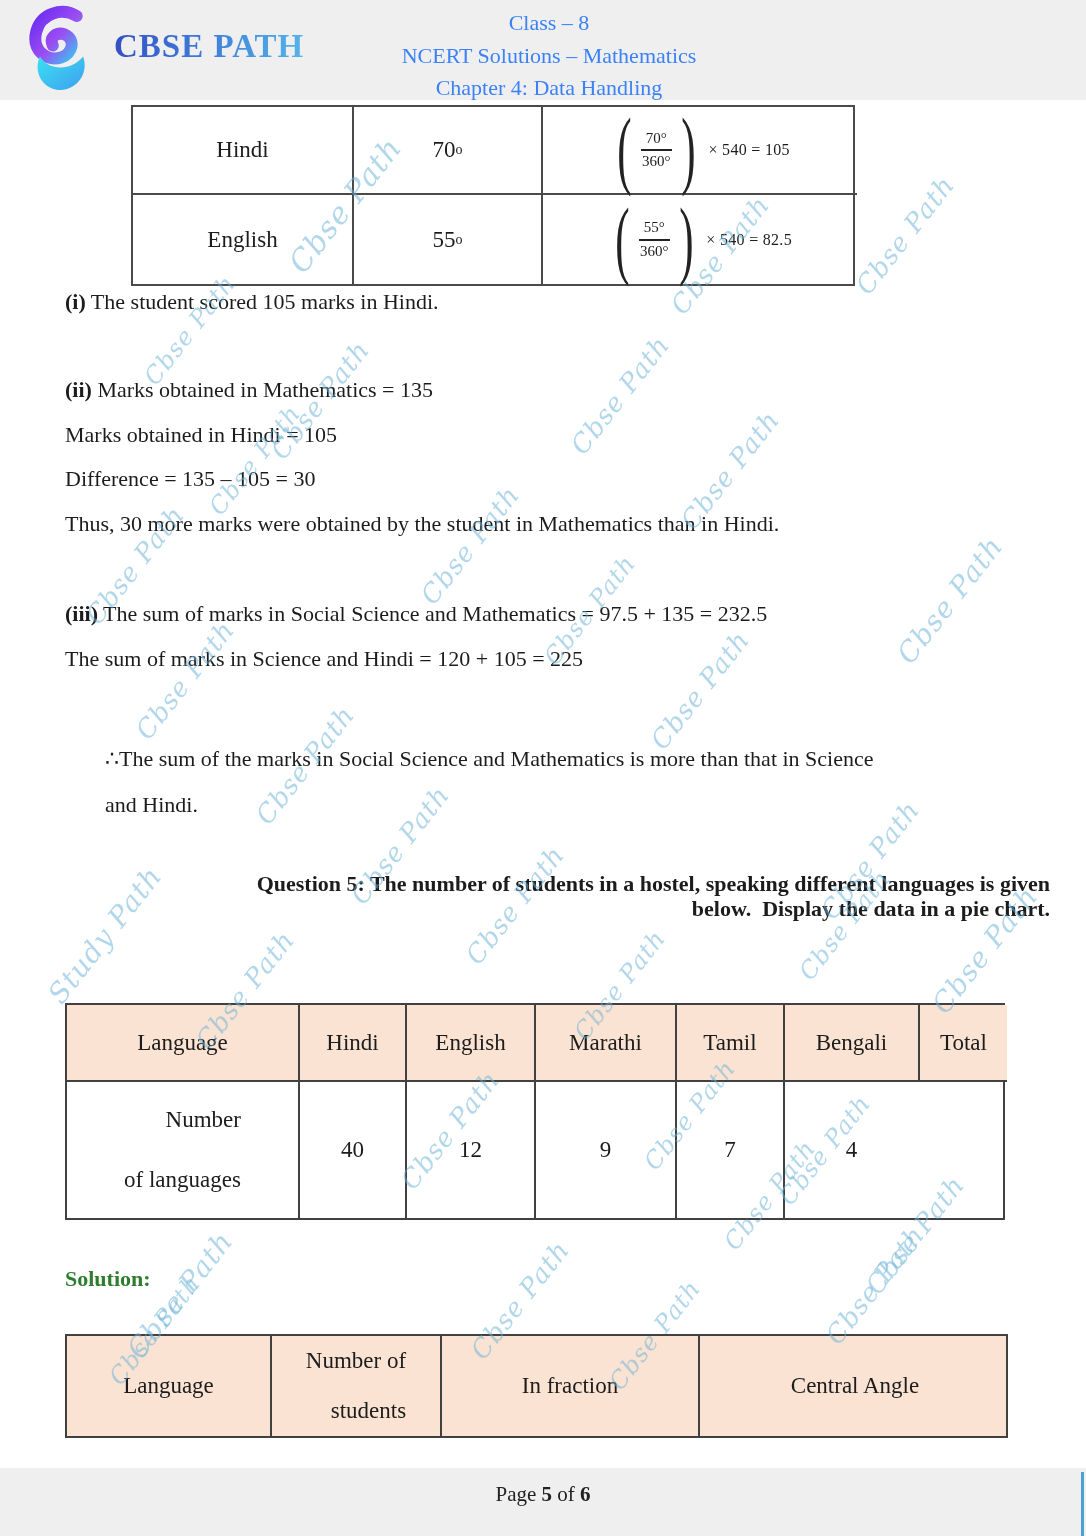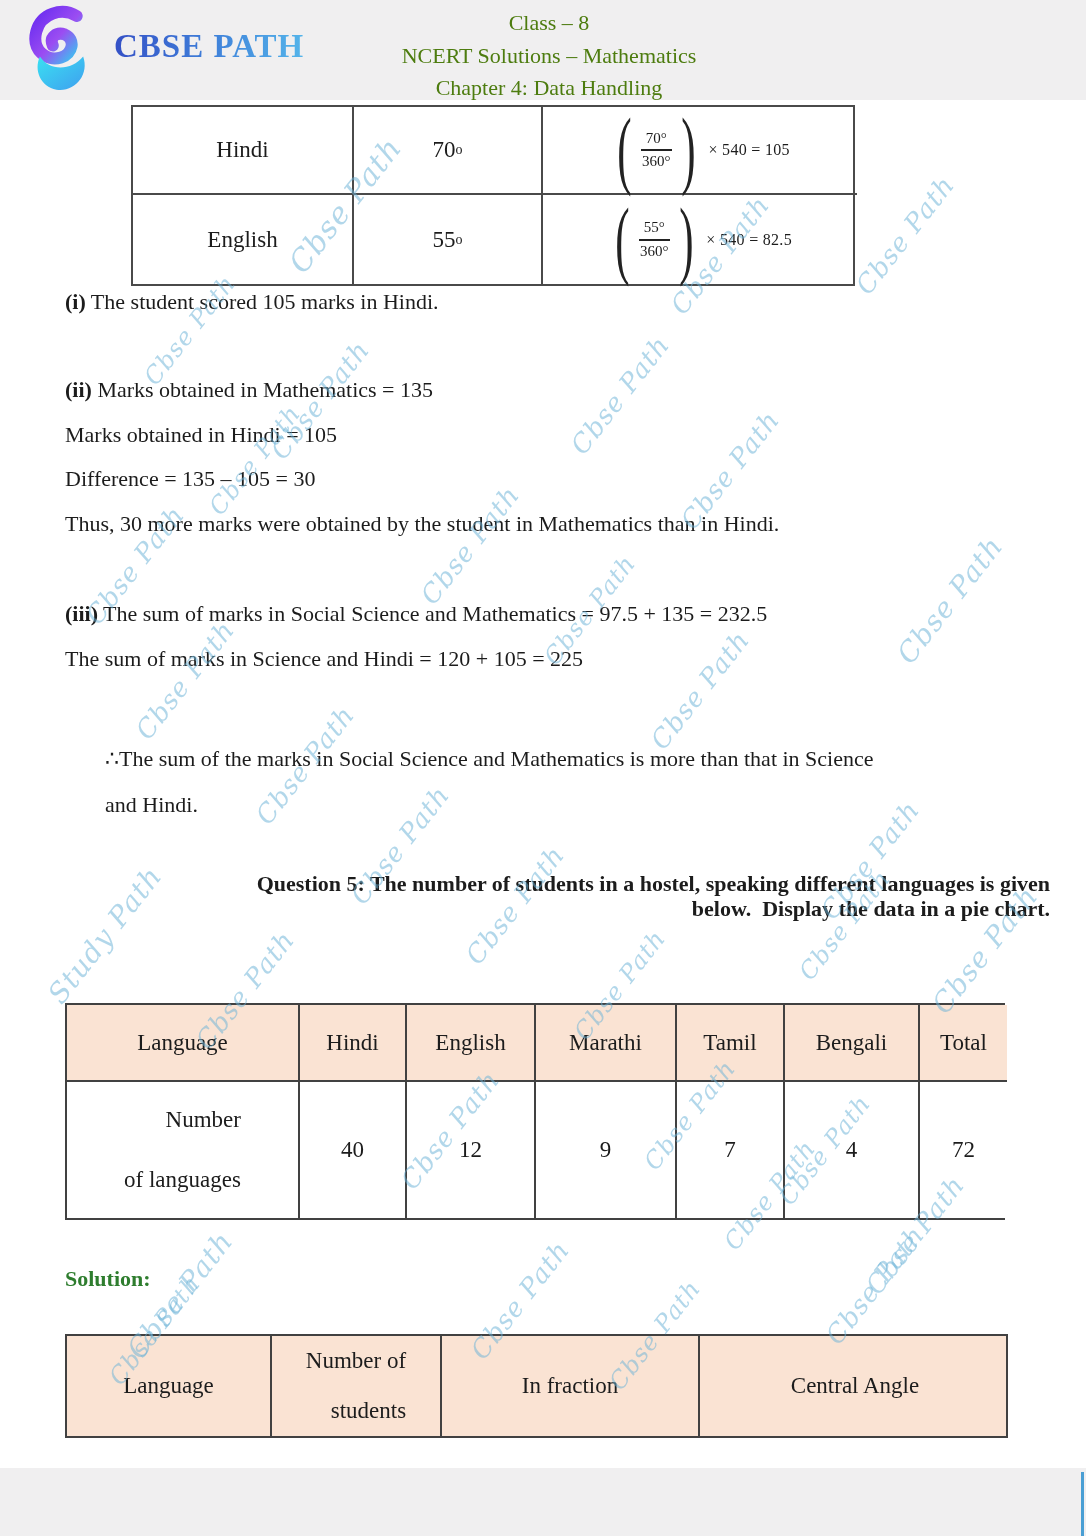--- a/index.html
+++ b/index.html
@@ -10,21 +10,21 @@
   
   .band{position:absolute;left:0;right:0;background:#f0eff0;}
   .band.top{top:0;height:100px;}
   .band.bottom{top:1468px;height:68px;}
   .logo{position:absolute;left:16px;top:5px;width:92px;height:92px;}
   .brand{
     position:absolute;left:114px;top:28px;font-size:33px;font-weight:bold;letter-spacing:1px;
     background:linear-gradient(90deg,#3450c6,#3f7fd9,#54b4ea);
     -webkit-background-clip:text;background-clip:text;color:transparent;
   }
-  .hdr-center{position:absolute;left:12px;right:0;top:7px;text-align:center;font-size:22px;line-height:32.5px;color:#4d7c0f;}
+  .hdr-center{position:absolute;left:12px;right:0;top:7px;text-align:center;font-size:22px;line-height:32.5px;color:#3b82f6;}
   
   .angle-table{
     position:absolute;left:131px;top:105px;width:724px;
     display:grid;grid-template-columns:219px 189px 316px;grid-auto-rows:auto;
     border:2px solid #4a4a4a;box-sizing:border-box;background:transparent;
   }
   .a-cell{
     display:flex;align-items:center;justify-content:center;font-size:23px;
     border-left:2px solid #4a4a4a;border-top:2px solid #4a4a4a;box-sizing:border-box;
   }
@@ -171,38 +171,38 @@
       <div class="two-line">
         <div>Number</div>
         <div>of languages</div>
       </div>
     </div>
     <div class="l-cell dat">40</div>
     <div class="l-cell dat">12</div>
     <div class="l-cell dat">9</div>
     <div class="l-cell dat">7</div>
     <div class="l-cell dat">4</div>
-    <div class="l-cell dat">72</div>
   </div>
 
   <div class="solution-label">Solution:</div>
 
   <div class="sol-table">
     <div class="s-cell c0">Language</div>
     <div class="s-cell">
       <div class="two-line">
         <div>Number of</div>
         <div>students</div>
       </div>
     </div>
     <div class="s-cell">In fraction</div>
     <div class="s-cell">Central Angle</div>
   </div>
 
   <div class="band bottom"></div>
+  <div class="footer-text"><span>Page </span><span class="blab">5</span><span> of </span><span class="blab">6</span></div>
   <div class="accent-line"></div>
 
   <div class="wm-layer" id="wm-layer">
       <div class="wm" style="left: 345px; top: 205px; font-size: 30px;">Cbse Path</div>
       <div class="wm" style="left: 720px; top: 255px; font-size: 26px;">Cbse Path</div>
       <div class="wm" style="left: 905px; top: 235px; font-size: 26px;">Cbse Path</div>
       <div class="wm" style="left: 190px; top: 330px; font-size: 24px;">Cbse Path</div>
       <div class="wm" style="left: 320px; top: 400px; font-size: 26px;">Cbse Path</div>
       <div class="wm" style="left: 620px; top: 395px; font-size: 26px;">Cbse Path</div>
       <div class="wm" style="left: 255px; top: 460px; font-size: 24px;">Cbse Path</div>

